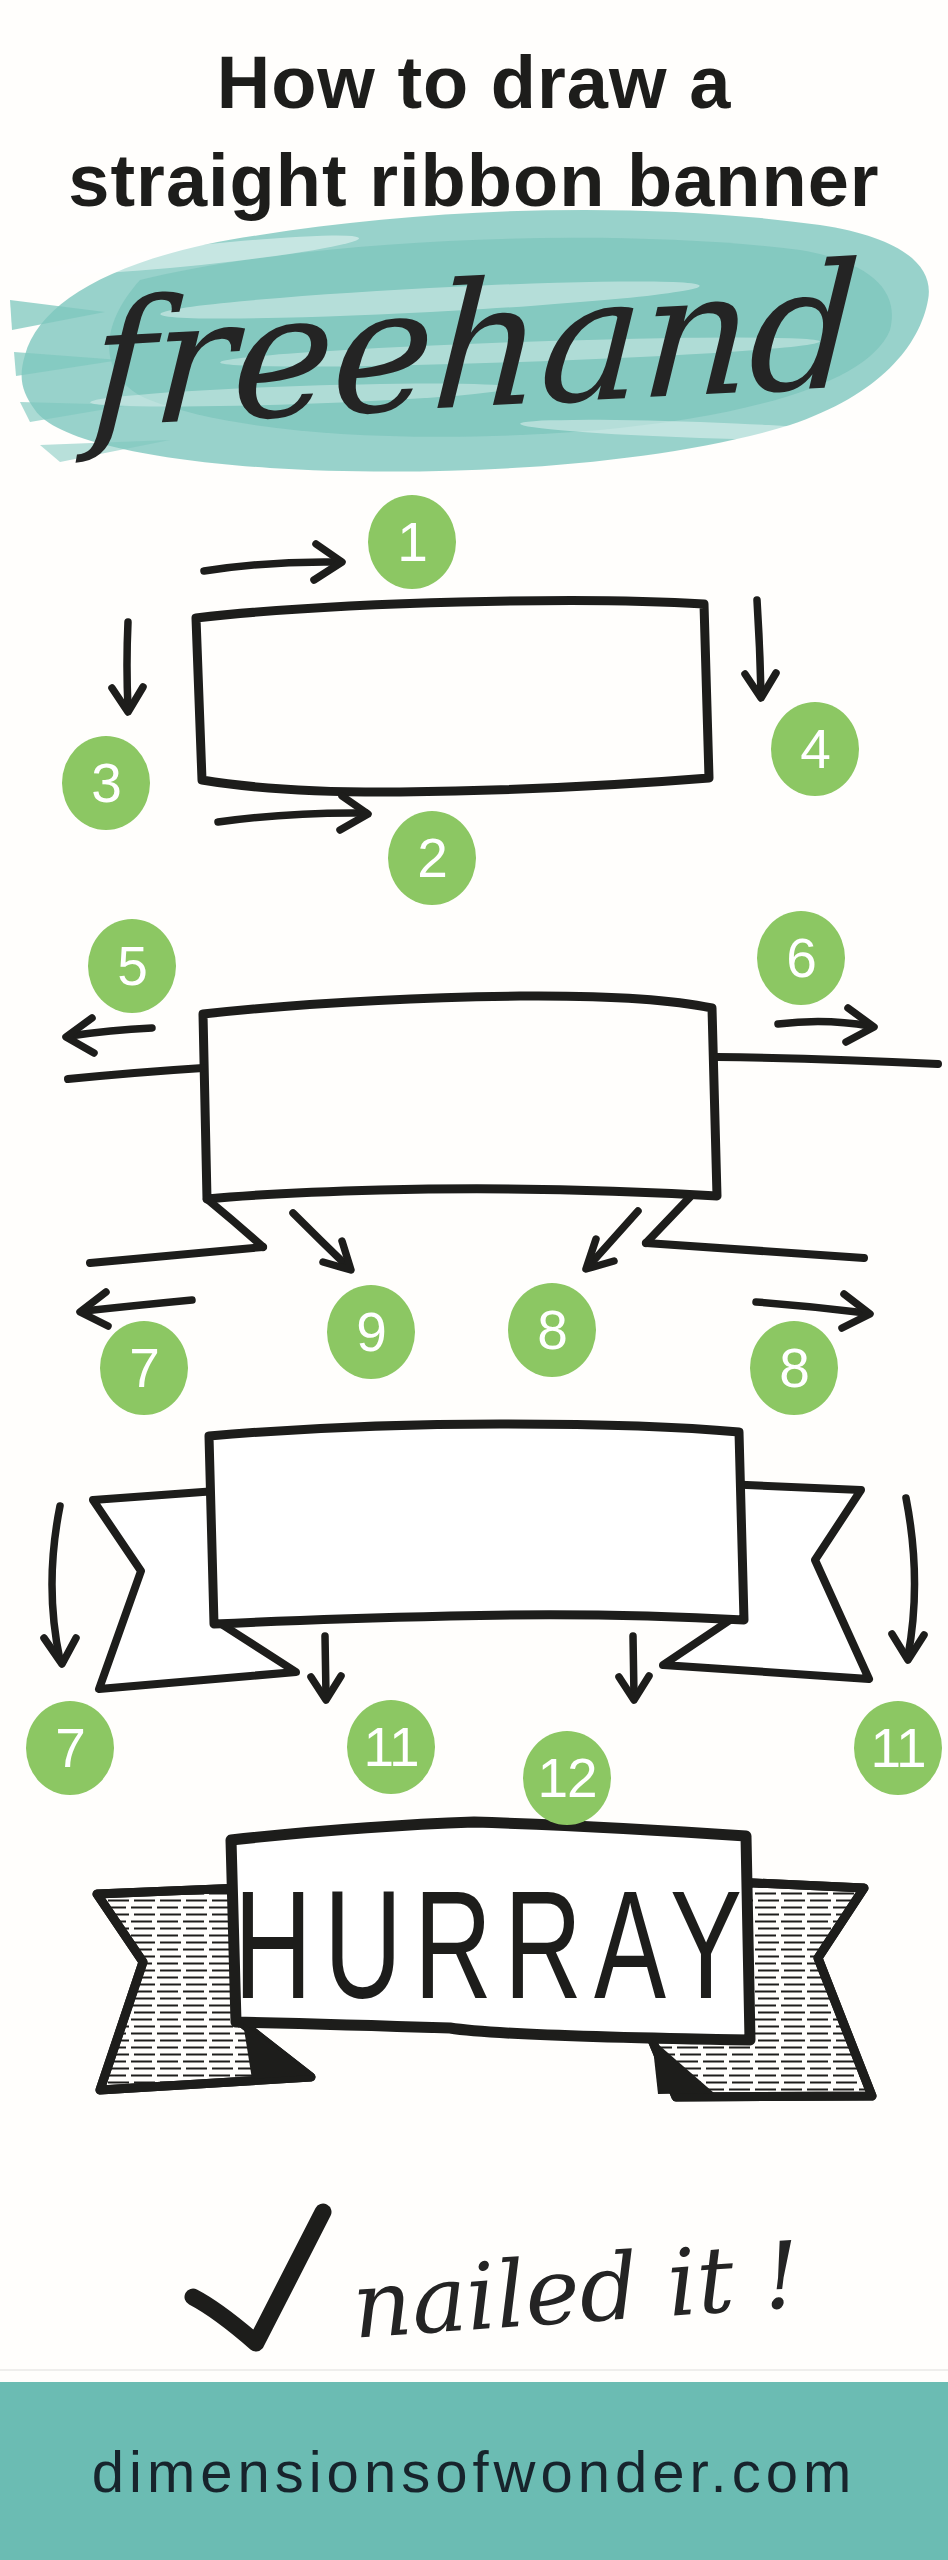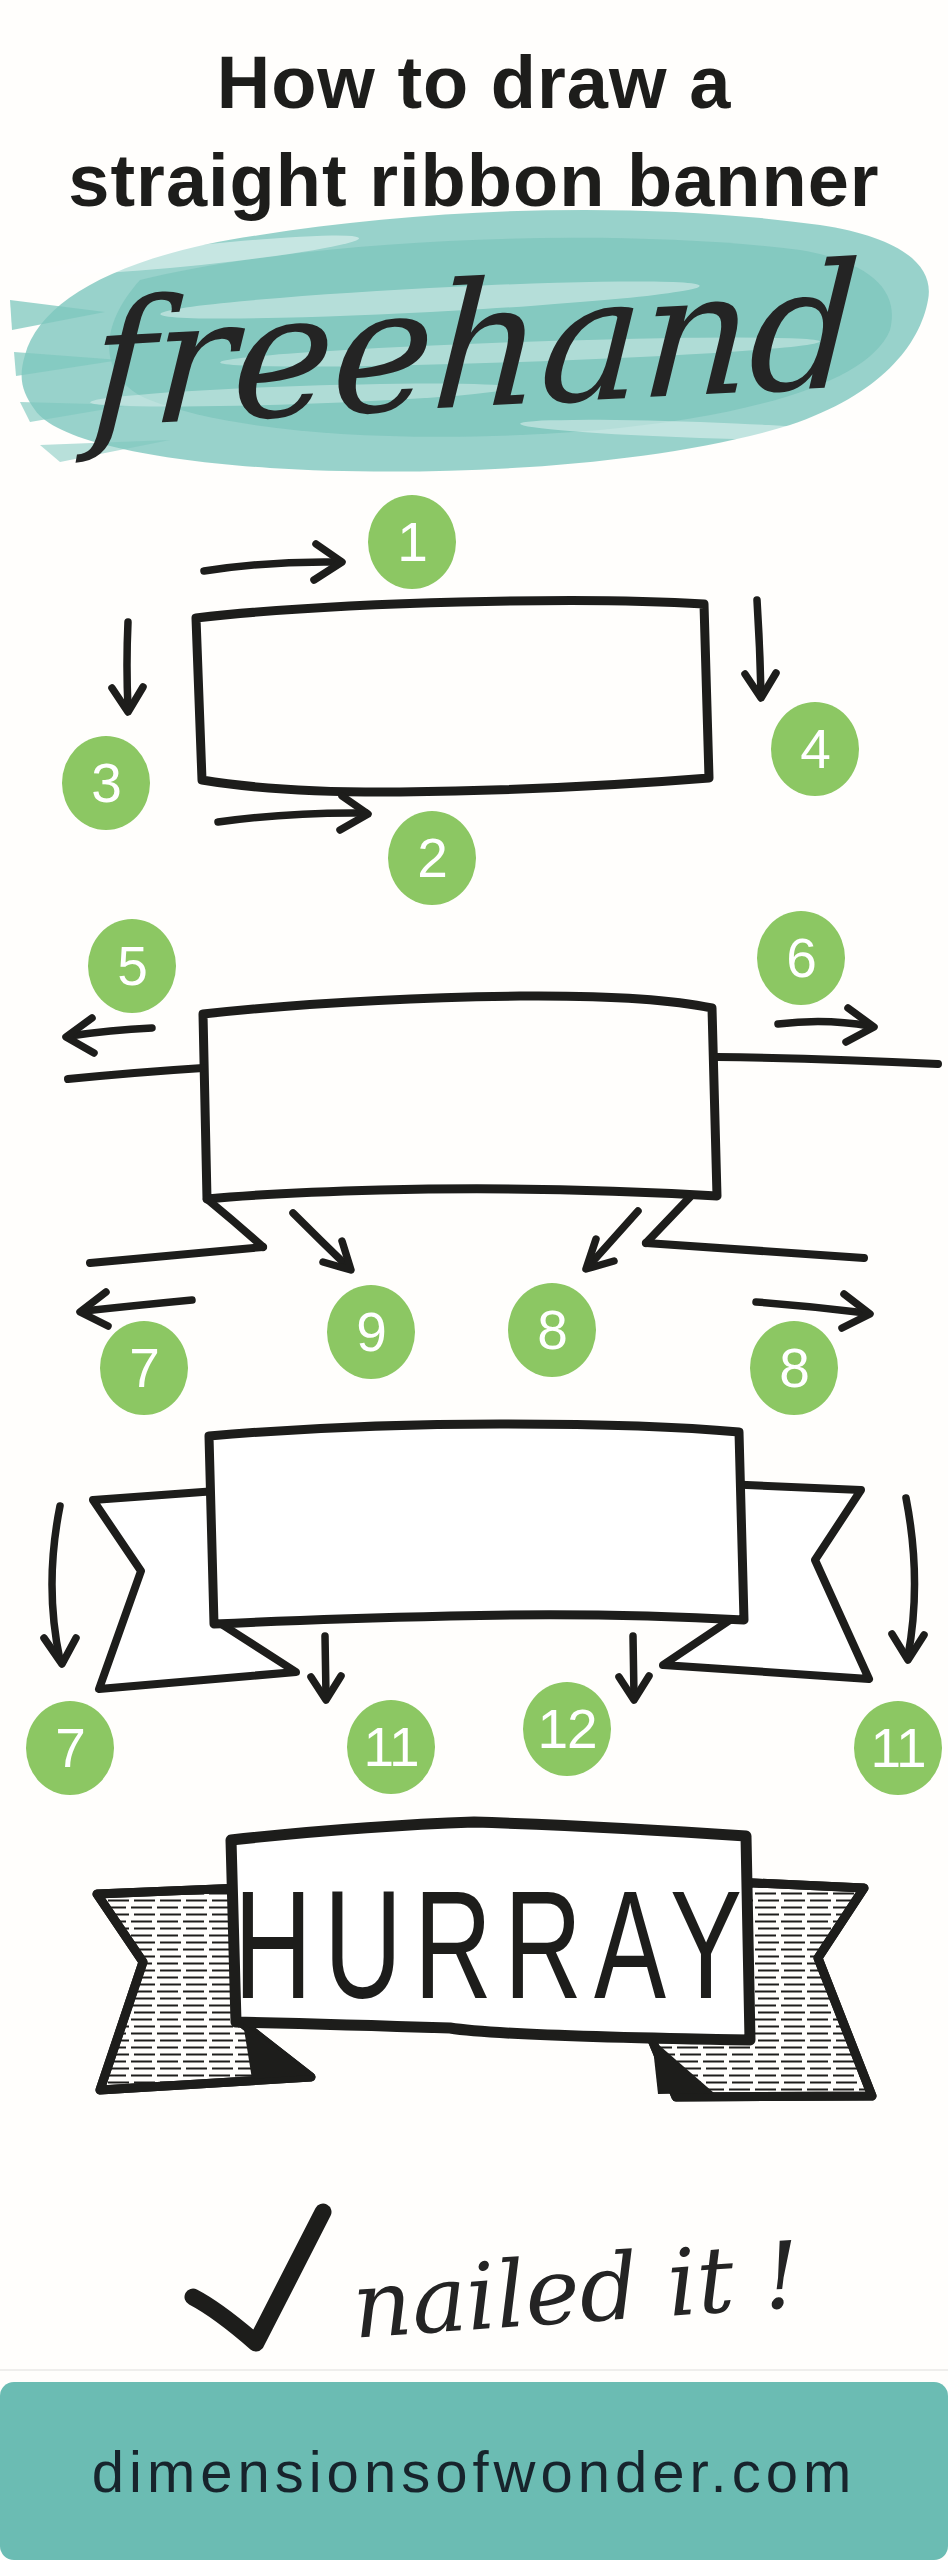--- a/index.html
+++ b/index.html
@@ -19,21 +19,21 @@
     transform:rotate(-3deg) skewX(-6deg);letter-spacing:-2px;}
   .art{position:absolute;left:0;top:0;color:var(--ink);}
   .step-circle{position:absolute;width:88px;height:94px;border-radius:50%;background:var(--circle-green);
     display:flex;align-items:center;justify-content:center;}
   .step-circle span{color:#fff;font-size:55px;font-weight:400;font-family:"Liberation Sans",sans-serif;letter-spacing:-1px;}
   .hurray{left:234px;top:1856px;width:512px;text-align:center;color:var(--ink);
     font-size:108px;font-weight:400;letter-spacing:12px;transform:scaleY(1.42);transform-origin:top center;white-space:nowrap;}
   .nailed{left:352px;top:2236px;width:480px;font-size:92px;transform:rotate(-4deg);white-space:nowrap;}
   .pre-footer-line{left:0;top:2369px;width:948px;height:2px;background:#efeeec;}
   .footer-bar{left:0;top:2382px;width:948px;height:178px;background:var(--footer-teal);
-    display:flex;align-items:center;justify-content:center;border-radius:14px;}
+    display:flex;align-items:center;justify-content:center;}
   .footer-bar .site{color:var(--footer-text);font-size:58px;letter-spacing:5px;font-weight:400;white-space:nowrap;}
 </style>
 </head>
 <body>
 
 <div class="page">
 
   <svg class="art" width="948" height="2560" viewBox="0 0 948 2560">
     <defs>
       <pattern id="hatch" width="26" height="14" patternUnits="userSpaceOnUse">
@@ -200,21 +200,21 @@
       </div>
       <div class="step-circle" style="left: 327px; top: 1285px;">
         <span>9</span>
       </div>
       <div class="step-circle" style="left: 508px; top: 1283px;">
         <span>8</span>
       </div>
       <div class="step-circle" style="left: 347px; top: 1700px;">
         <span>11</span>
       </div>
-      <div class="step-circle" style="left: 523px; top: 1682px;">
+      <div class="step-circle" style="left: 523px; top: 1731px;">
         <span>12</span>
       </div>
       <div class="step-circle" style="left: 26px; top: 1701px;">
         <span>7</span>
       </div>
       <div class="step-circle" style="left: 854px; top: 1701px;">
         <span>11</span>
       </div>
     </div>
 

